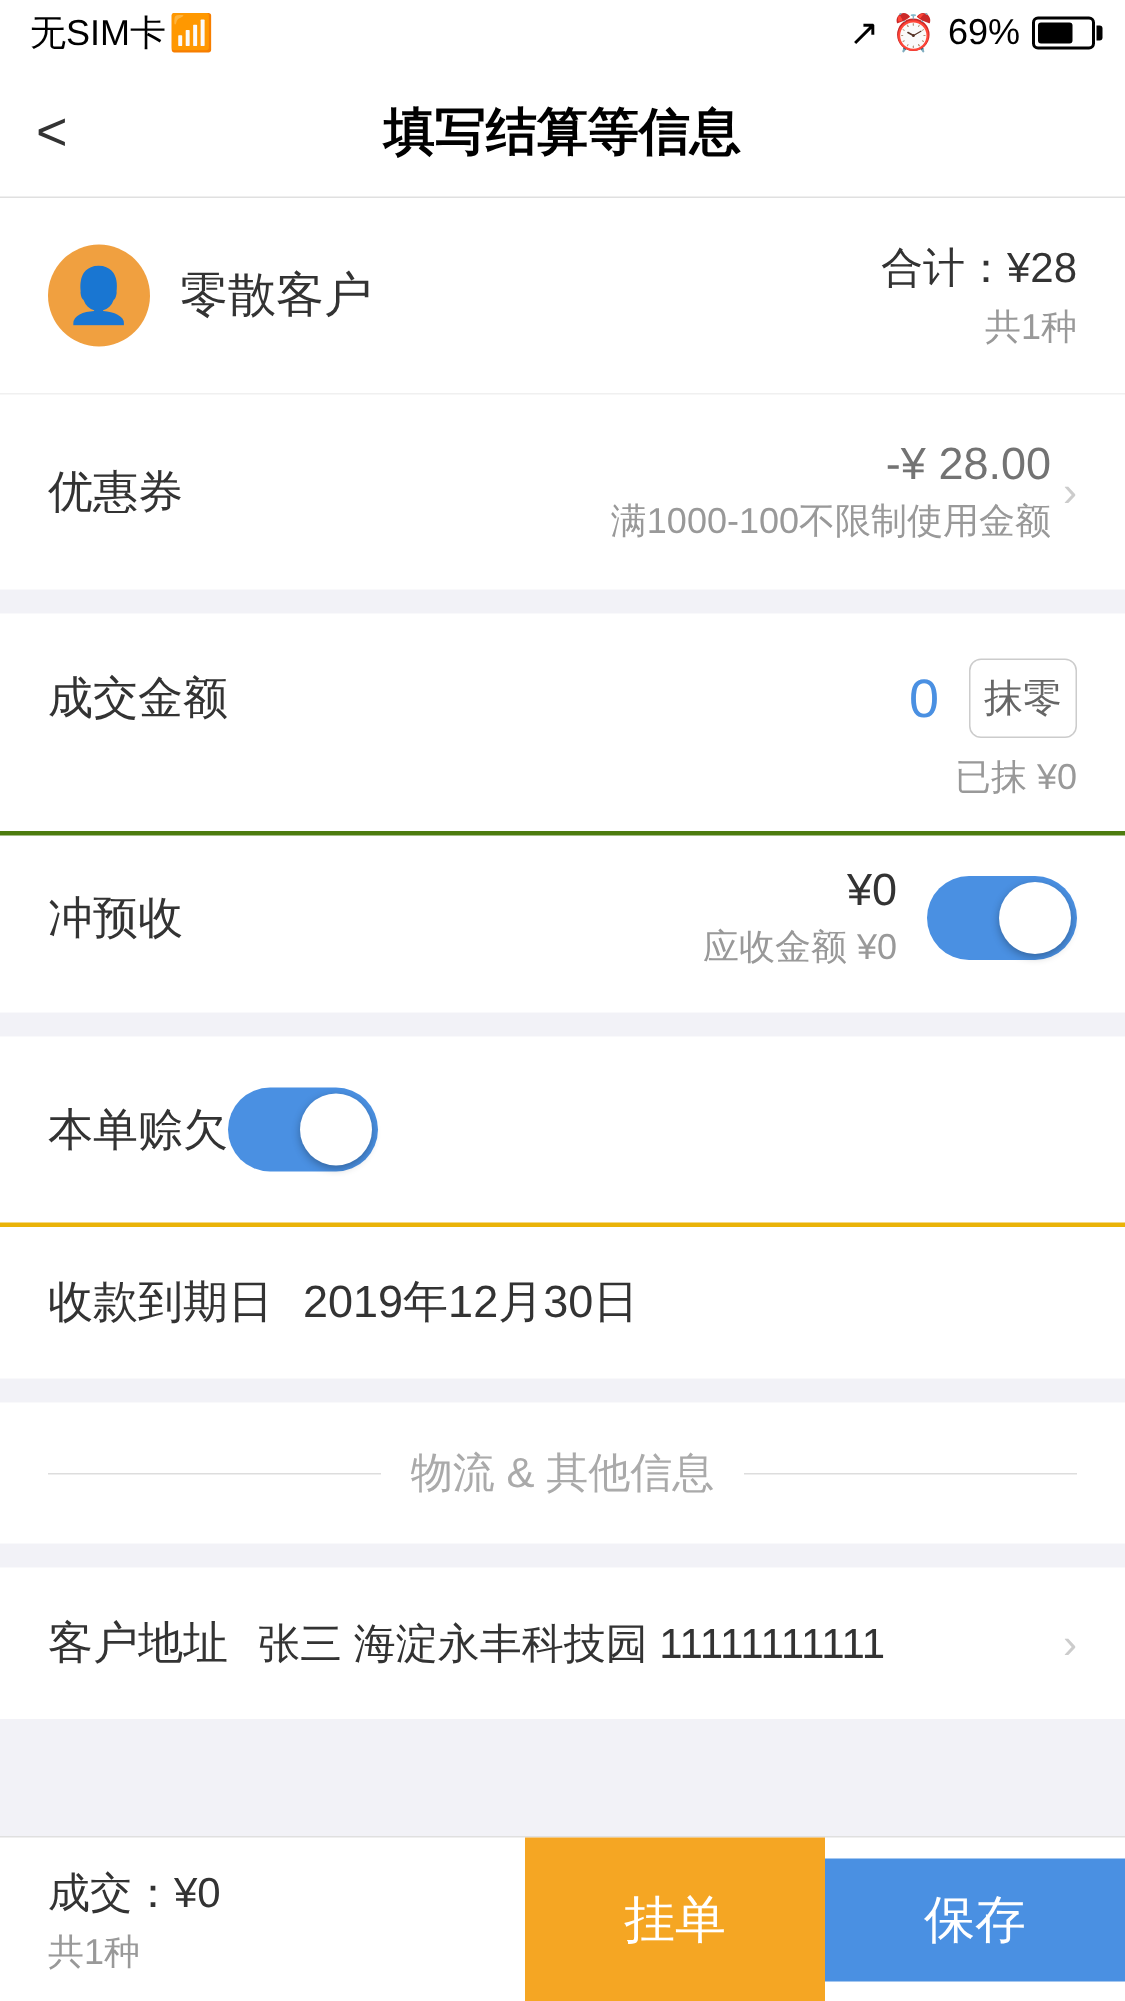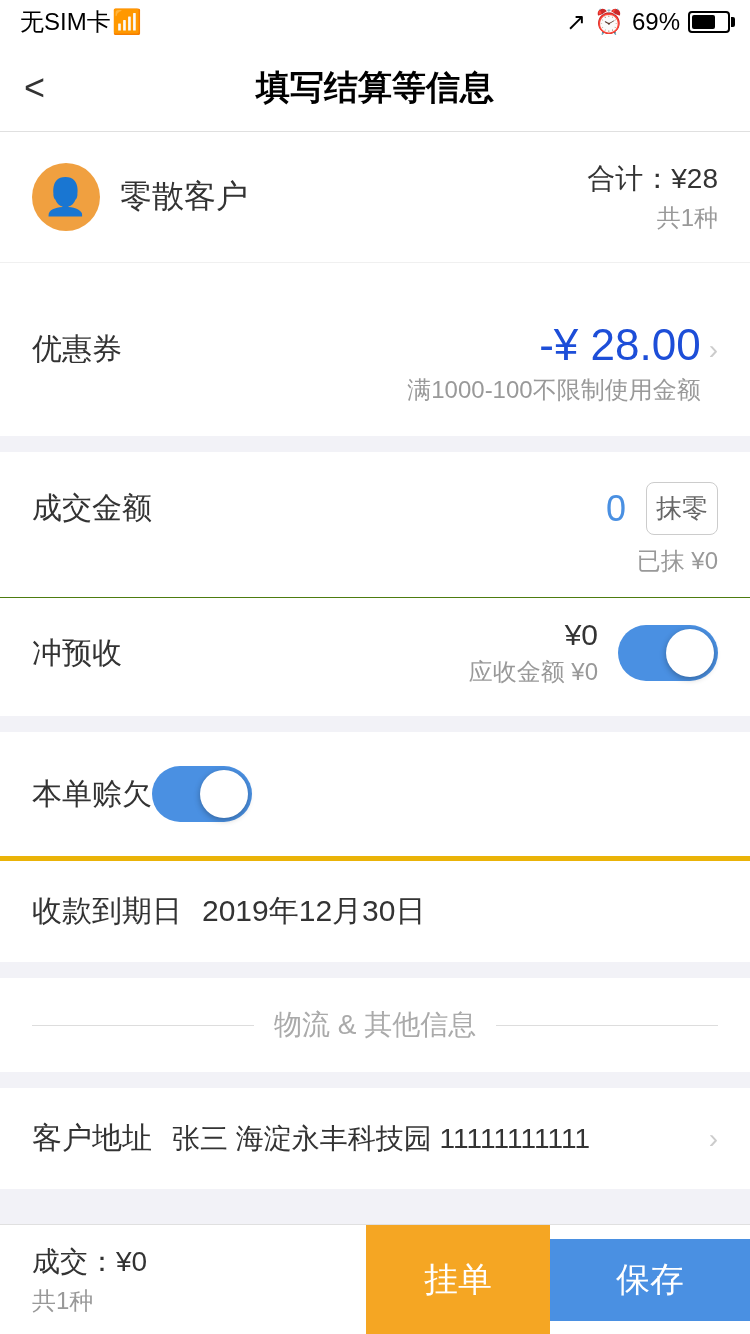--- a/index.html
+++ b/index.html
@@ -90,21 +90,21 @@
     
     .coupon-row {
       display: flex;
       align-items: center;
       justify-content: space-between;
       padding: 30px 32px;
       border-top: 1px solid #f0f0f0;
     }
     .coupon-label { font-size: 30px; color: #333; }
     .coupon-right { text-align: right; }
-    .coupon-amount { font-size: 44px; color: #1d4ed8; font-weight: 500; margin-top: 27px; }
+    .coupon-amount { font-size: 30px; color: #737373; font-weight: 500; }
     .coupon-desc { font-size: 24px; color: #999; margin-top: 4px; }
     .chevron { font-size: 28px; color: #ccc; margin-left: 8px; }
 
     
     .deal-row {
       display: flex;
       align-items: center;
       justify-content: space-between;
       padding: 30px 32px 10px;
     }
@@ -121,21 +121,21 @@
       padding: 0 32px 20px;
       text-align: right;
     }
 
     
     .prepay-row {
       display: flex;
       align-items: center;
       justify-content: space-between;
       padding: 20px 32px 28px;
-      border-top: 1px solid #4d7c0f;
+      border-top: 3px solid #4d7c0f;
     }
     .prepay-label { font-size: 30px; color: #333; }
     .prepay-right { display: flex; align-items: center; gap: 20px; }
     .prepay-values { text-align: right; }
     .prepay-amount { font-size: 30px; color: #333; }
     .prepay-receivable { font-size: 24px; color: #999; margin-top: 4px; }
 
     
     .toggle {
       width: 100px; height: 56px; border-radius: 28px; background: #4a90e2;
@@ -153,21 +153,21 @@
       align-items: center;
       padding: 34px 32px;
     }
     .debt-label { font-size: 30px; color: #333; }
 
     
     .duedate-row {
       display: flex;
       align-items: center;
       padding: 30px 32px;
-      border-top: 5px solid #eab308;
+      border-top: 3px solid #eab308;
       gap: 20px;
     }
     .duedate-label { font-size: 30px; color: #333; flex-shrink: 0; }
     .duedate-value { font-size: 30px; color: #333; }
 
     
     .logistics-header {
       display: flex;
       align-items: center;
       justify-content: center;
@@ -203,21 +203,21 @@
       border-top: 1px solid #e0e0e0;
     }
     .bottom-summary {
       flex: 1;
       padding: 0 32px;
     }
     .bottom-deal { font-size: 28px; color: #333; }
     .bottom-deal span { font-size: 28px; font-weight: 500; }
     .bottom-count { font-size: 24px; color: #999; margin-top: 4px; }
     .bottom-btn-hold {
-      width: 184px; height: 110px;
+      width: 200px; height: 110px;
       background: #f5a623;
       display: flex; align-items: center; justify-content: center;
       font-size: 34px; color: #fff; font-weight: 500; cursor: pointer;
     }
     .bottom-btn-save {
       width: 200px; height: 82px;
       background: #4a90e2;
       display: flex; align-items: center; justify-content: center;
       font-size: 34px; color: #fff; font-weight: 500; cursor: pointer;
     }

